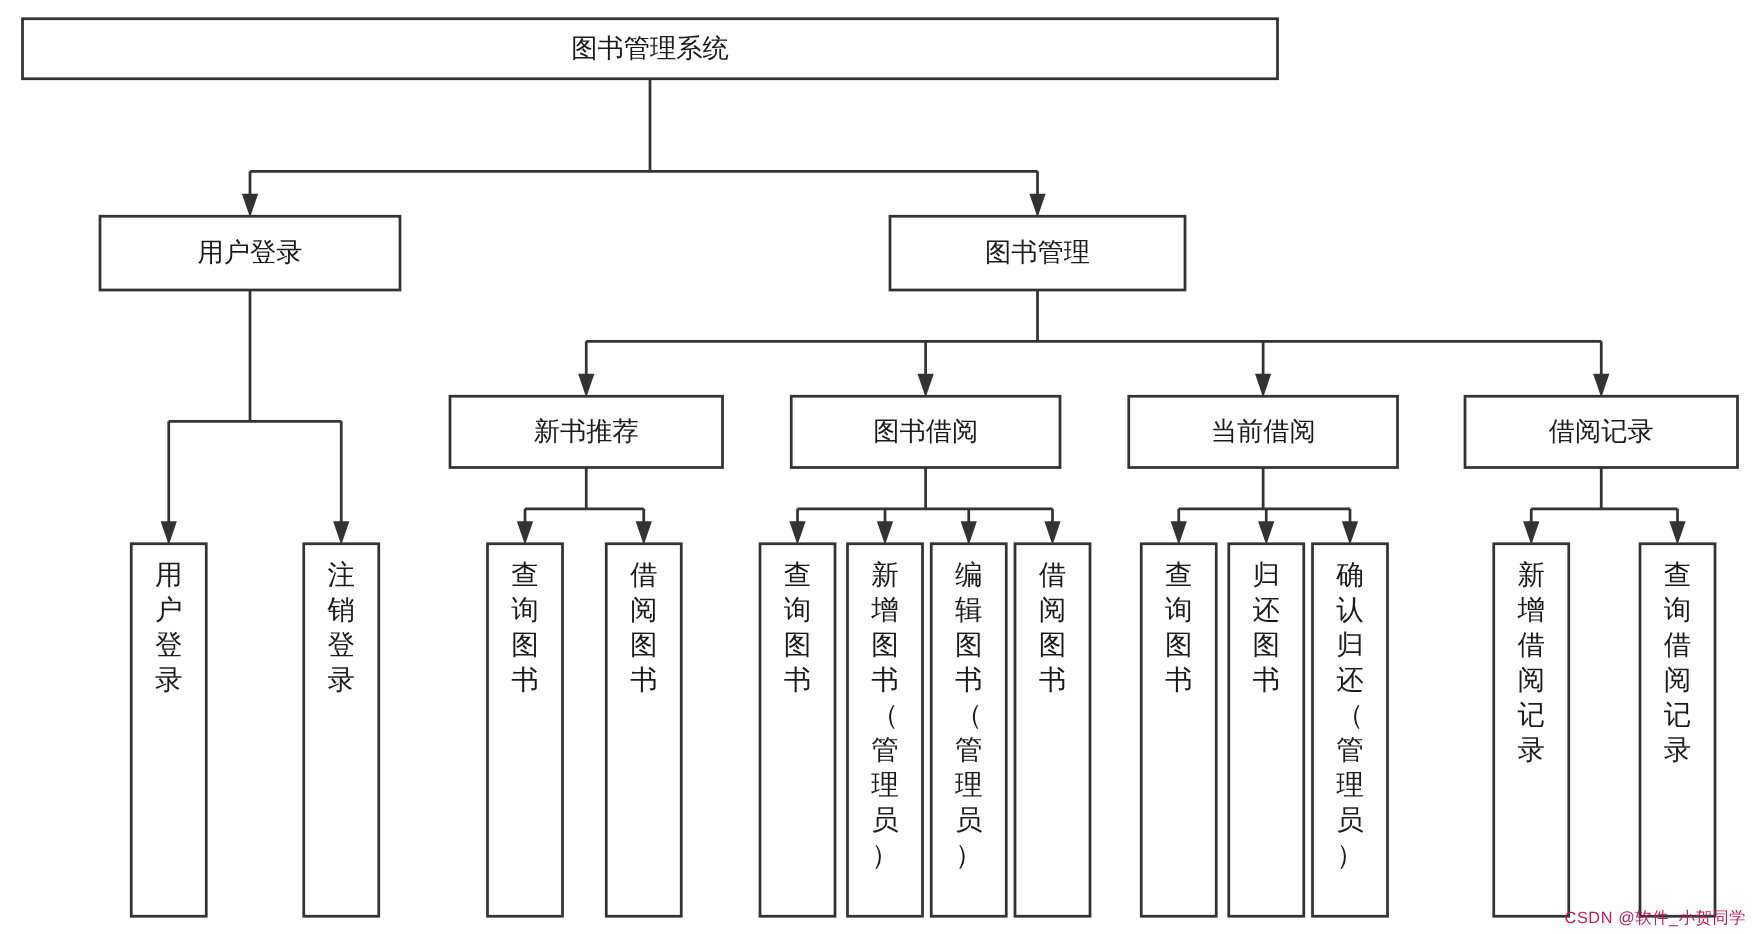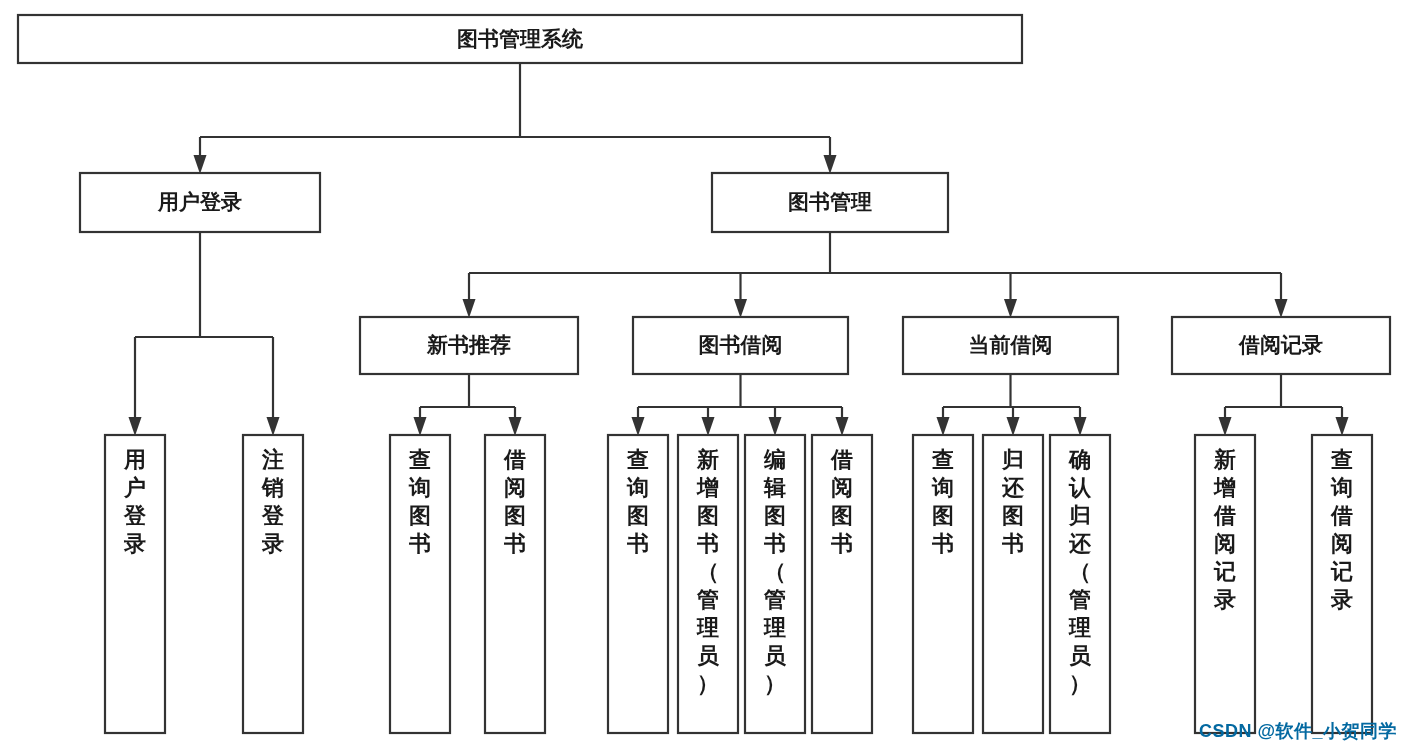--- a/index.html
+++ b/index.html
@@ -10,21 +10,20 @@
   body {
     width: 1405px;
     height: 747px;
     font-family: "Liberation Sans", "DejaVu Sans", sans-serif;
     overflow: hidden;
   }
   #diagram-root {
     position: relative;
     width: 1405px;
     height: 747px;
-    font-weight: bold;
   }
   svg.diagram-canvas {
     position: absolute;
     top: 0;
     left: 0;
     width: 1405px;
     height: 747px;
     display: block;
   }
   .node-box {
@@ -53,22 +52,22 @@
     font-family: "Liberation Sans", "DejaVu Sans", sans-serif;
     font-size: 22px;
     fill: #1a1a1a;
     text-anchor: middle;
   }
   .watermark {
     position: absolute;
     right: 8px;
     bottom: 4px;
     font-family: "Liberation Sans", "DejaVu Sans", sans-serif;
-    font-size: 18px;
-    color: #0369a1;
+    font-size: 13px;
+    color: #be185d;
     white-space: nowrap;
     letter-spacing: 0.5px;
   }
 </style>
 </head>
 <body>
 
 <div id="diagram-root">
   <svg class="diagram-canvas" id="diagram-canvas" viewBox="0 0 1405 747" xmlns="http://www.w3.org/2000/svg">
       <g>

